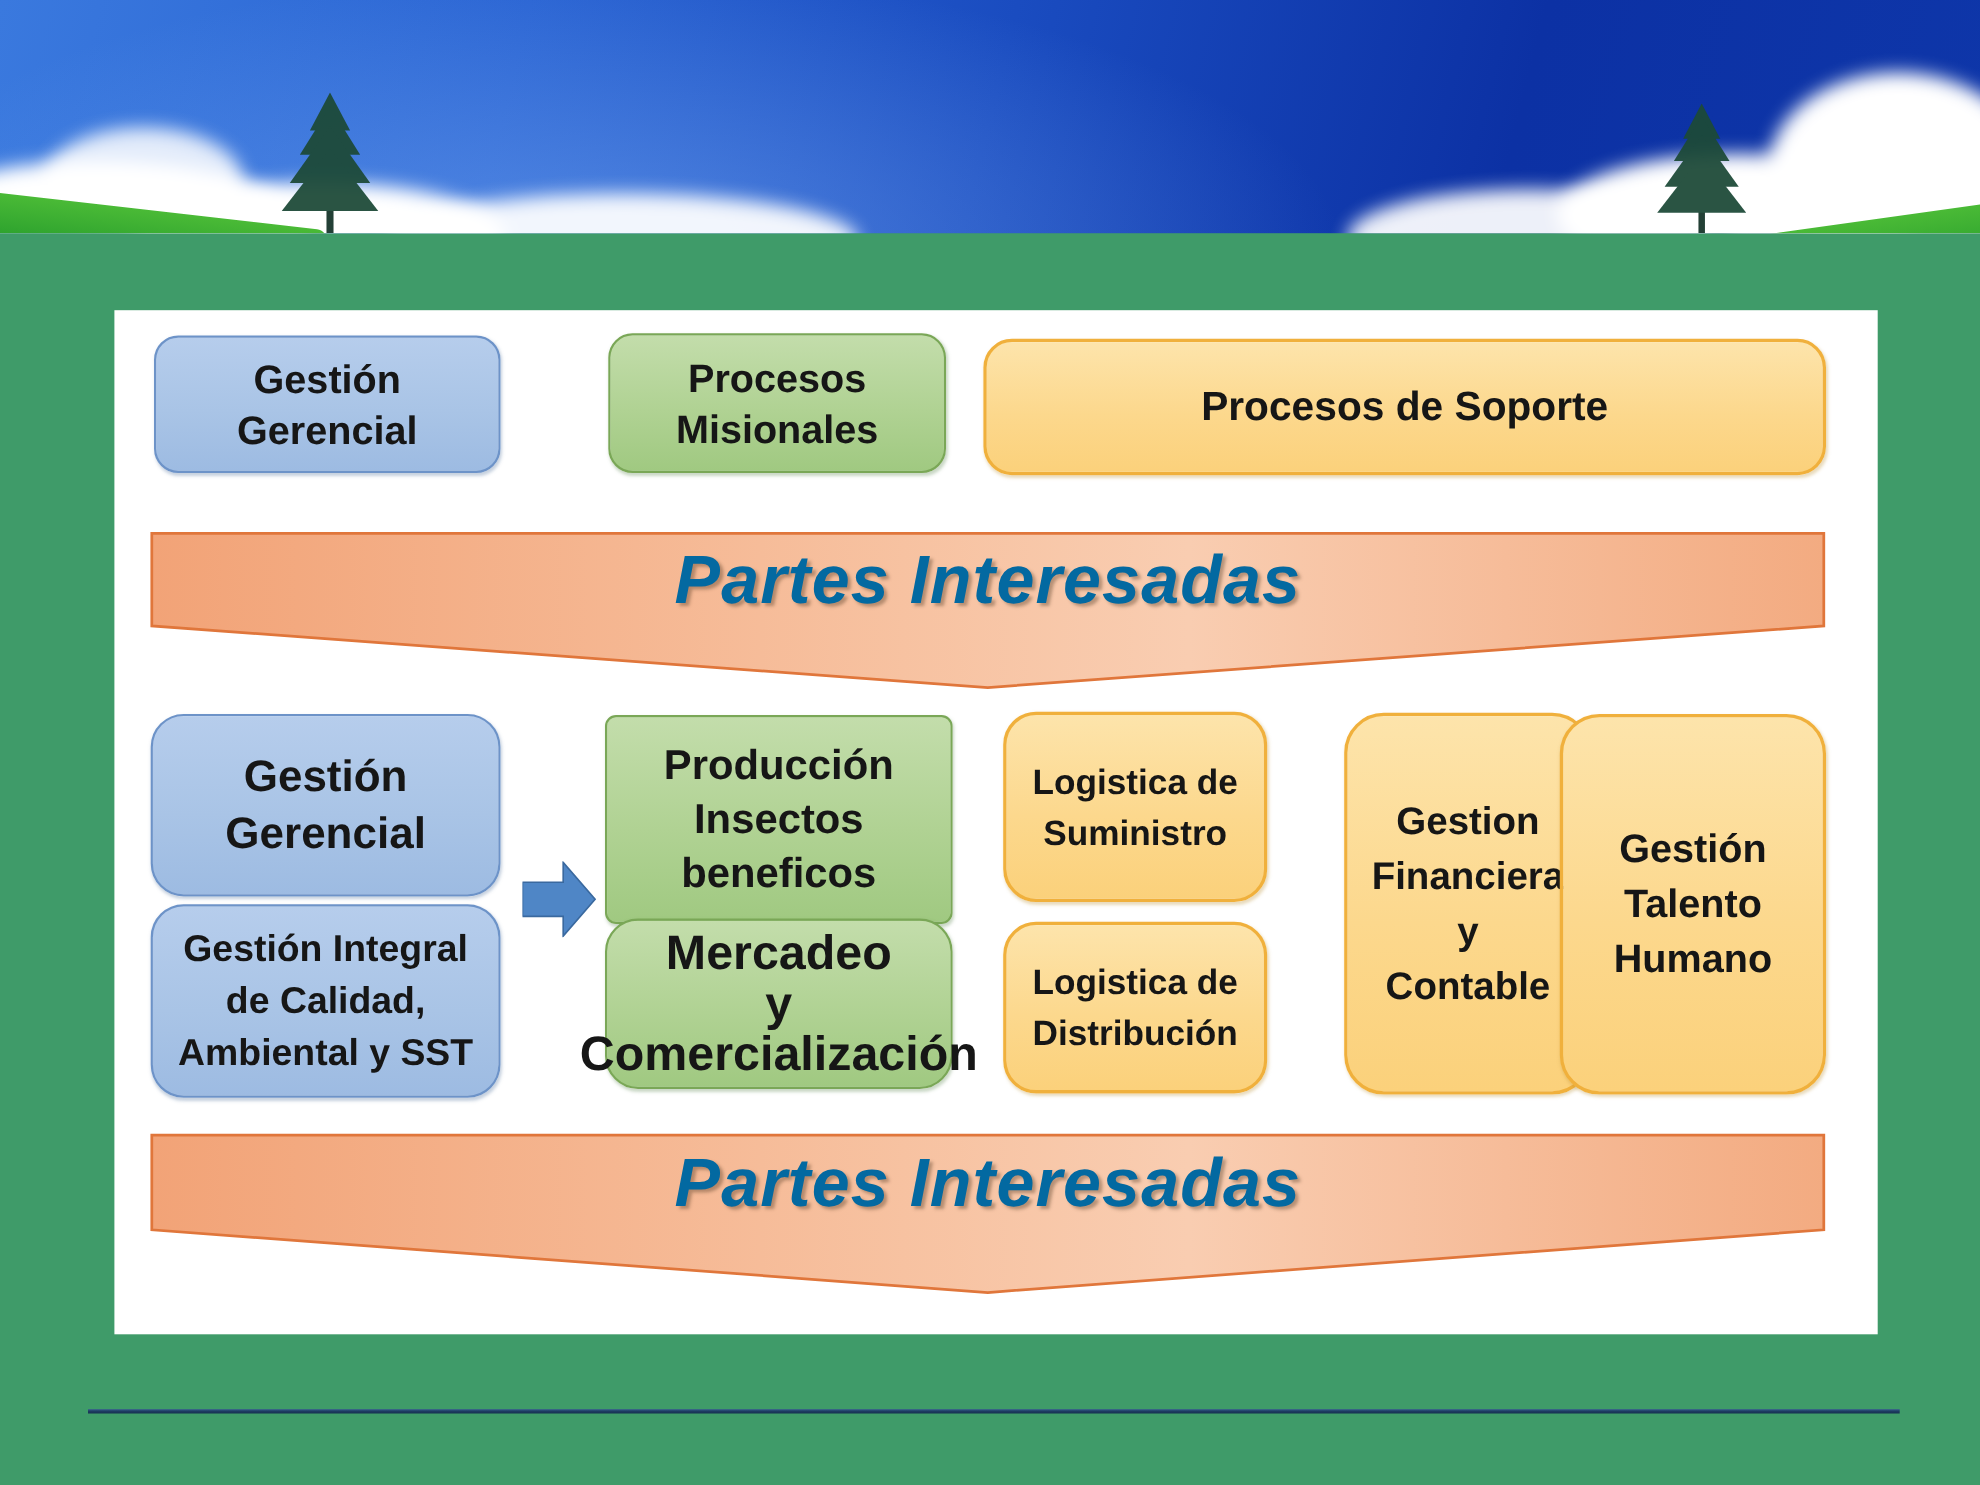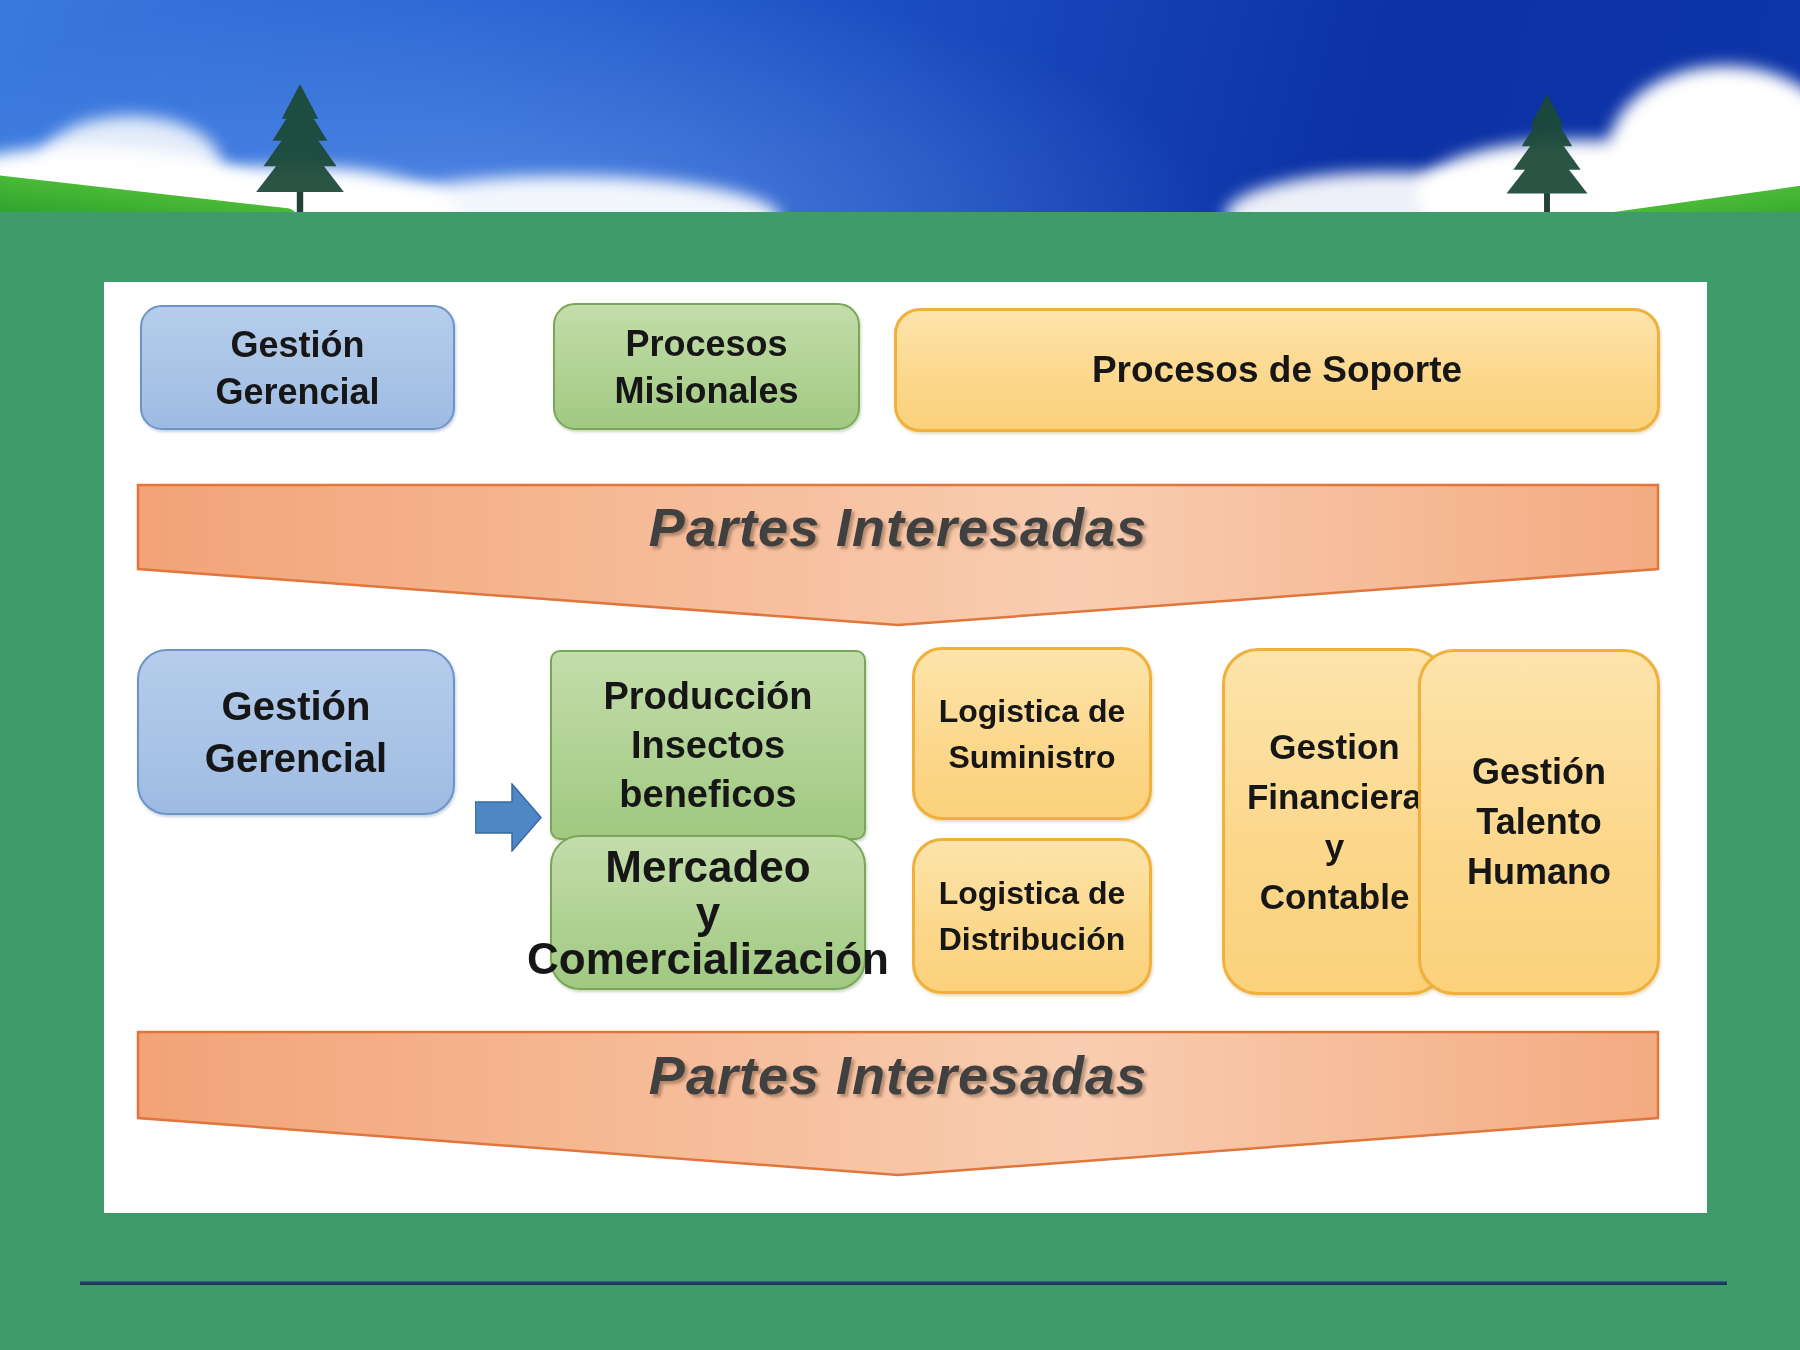--- a/index.html
+++ b/index.html
@@ -37,21 +37,21 @@
     background:linear-gradient(180deg,#c3ddab 0%,#b0d293 55%,#a0c981 100%);
     border:2.5px solid #7aa757;box-shadow:1px 2px 3px rgba(100,140,90,.35);
   }
   .yellow{
     background:linear-gradient(180deg,#fde4ab 0%,#fcd88d 55%,#fbd17b 100%);
     border:3px solid #f0b03c;box-shadow:1px 2px 3px rgba(190,150,60,.35);
   }
   .banner{position:absolute;}
   .banner-text{
     position:absolute;left:0;top:0;width:100%;display:flex;align-items:center;justify-content:center;
-    font-size:54px;font-weight:700;font-style:italic;color:#404040;
+    font-size:62px;font-weight:700;font-style:italic;color:#0369a1;
     text-shadow:3px 3px 3px rgba(60,40,20,.35);letter-spacing:1px;
   }
   .divider{position:absolute;background:linear-gradient(180deg,#3c6690,#1e3c64 45%,#16304f);}
 </style>
 </head>
 <body>
 
 <div class="slide">
 
   <div class="header">
@@ -107,20 +107,23 @@
             <stop offset="1" stop-color="#f3ab81"></stop>
           </linearGradient>
         </defs>
         <polygon points="2,2 1522,2 1522,86 762,142 2,86" fill="url(#salmonGradTop)" stroke="#e0763b" stroke-width="2.5"></polygon>
       </svg>
       <div class="banner-text" style="height:88px;">Partes Interesadas</div>
     </div>
 
     <div class="pbox blue" style="left:33px;top:367px;width:318px;height:166px;border-radius:30px;font-size:40px;line-height:52px;">Gestión
 Gerencial</div>
+    <div class="pbox blue" style="left:33px;top:540px;width:318px;height:176px;border-radius:30px;font-size:34px;line-height:47px;">Gestión Integral
+de Calidad,
+Ambiental y SST</div>
 
     <svg style="position:absolute;left:371px;top:501px;" width="67" height="69" viewBox="0 0 67 69">
       <polygon points="0,19 37,19 37,1 66,34.5 37,68 37,50 0,50" fill="#4f86c6" stroke="#3a699f" stroke-width="1.5"></polygon>
     </svg>
 
     <div class="pbox green" style="left:446px;top:368px;width:316px;height:190px;border-radius:10px;font-size:38px;line-height:49px;">Producción
 Insectos
 beneficos</div>
     <div class="pbox green" style="left:446px;top:553px;width:316px;height:155px;border-radius:30px;font-size:44px;line-height:46px;">Mercadeo
 y

